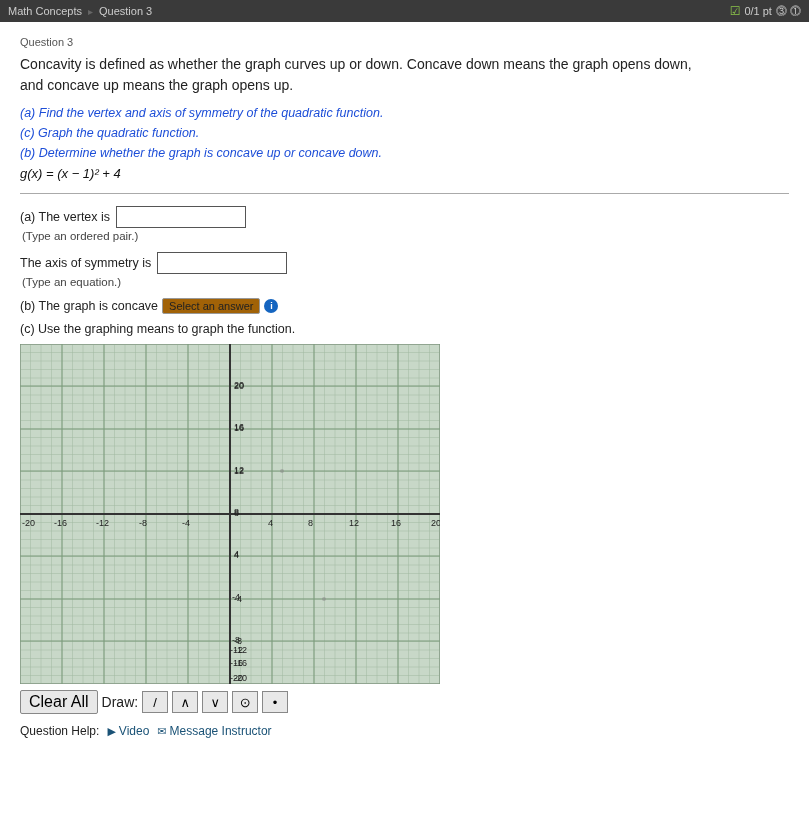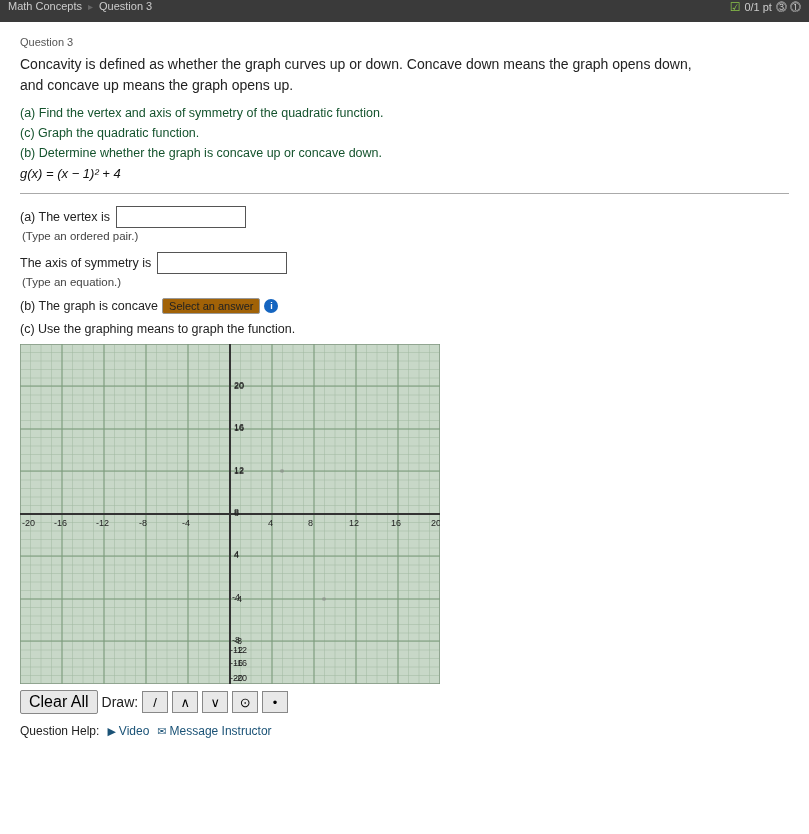--- a/index.html
+++ b/index.html
@@ -8,21 +8,21 @@
       font-size: 13px;
       background: #d0d0d0;
       width: 809px;
       min-height: 834px;
       overflow: hidden;
     }
     .top-bar {
       background: #3a3a3a;
       height: 22px;
       display: flex;
-      align-items: flex-start;
+      align-items: center;
       padding: 0 8px;
       gap: 8px;
     }
     .top-bar-left {
       display: flex;
       align-items: center;
       gap: 6px;
       flex: 1;
     }
     .top-bar-right {
@@ -44,23 +44,24 @@
       margin-bottom: 6px;
     }
     .intro-text {
       font-size: 14px;
       color: #222;
       line-height: 1.5;
       margin-bottom: 10px;
     }
     .sub-question {
       font-size: 12.5px;
-      color: #14532d;
+      color: #1d4ed8;
       margin-bottom: 6px;
       font-weight: normal;
+      font-style: italic;
     }
     .function-display {
       font-size: 13px;
       font-style: italic;
       color: #111;
       margin: 6px 0 12px 0;
     }
     hr.divider {
       border: none;
       border-top: 1px solid #aaa;

